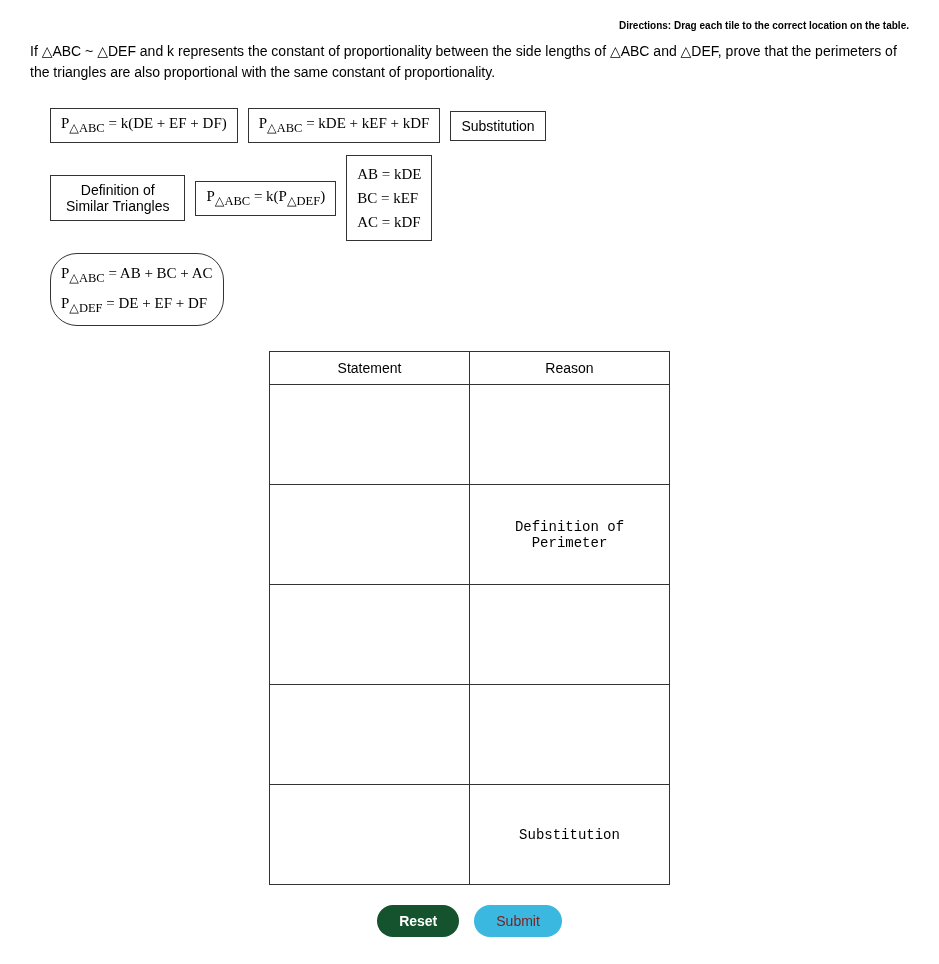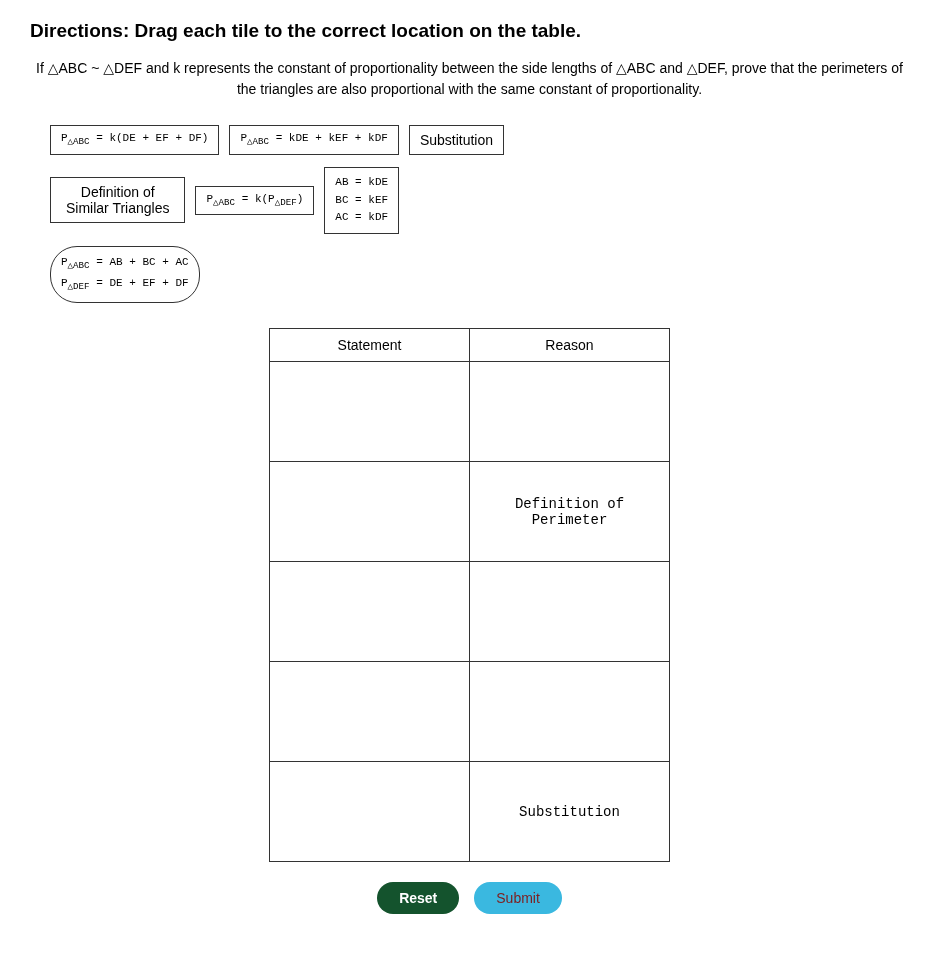--- a/index.html
+++ b/index.html
@@ -6,28 +6,28 @@
     body {
       font-family: Arial, sans-serif;
       background: #fff;
       color: #000;
       padding: 20px 30px;
       width: 939px;
       min-height: 964px;
     }
     .directions {
       font-weight: bold;
-      font-size: 19px;
-      margin-bottom: 16px;
+      font-size: 10px;
+      margin-bottom: 10px;
+      text-align: right;
     }
     .description {
       font-size: 14px;
       line-height: 1.5;
       margin-bottom: 25px;
-      text-align: center;
     }
     .tiles-area {
       margin-bottom: 25px;
       padding: 0 20px;
     }
     .tiles-row {
       display: flex;
       flex-wrap: wrap;
       gap: 10px;
       margin-bottom: 12px;
@@ -36,22 +36,22 @@
     .tile {
       border: 1.5px solid #333;
       padding: 6px 10px;
       font-size: 14px;
       cursor: grab;
       background: #fff;
       display: inline-block;
       font-family: "Courier New", monospace;
     }
     .tile-math {
-      font-family: Liberation Mono, monospace;
-      font-size: 11px;
+      font-family: Liberation Serif, serif;
+      font-size: 15px;
     }
     .tile-normal {
       font-family: Arial, sans-serif;
       font-size: 14px;
     }
     .tile-multiline {
       line-height: 1.6;
     }
     .table-container {
       display: flex;

